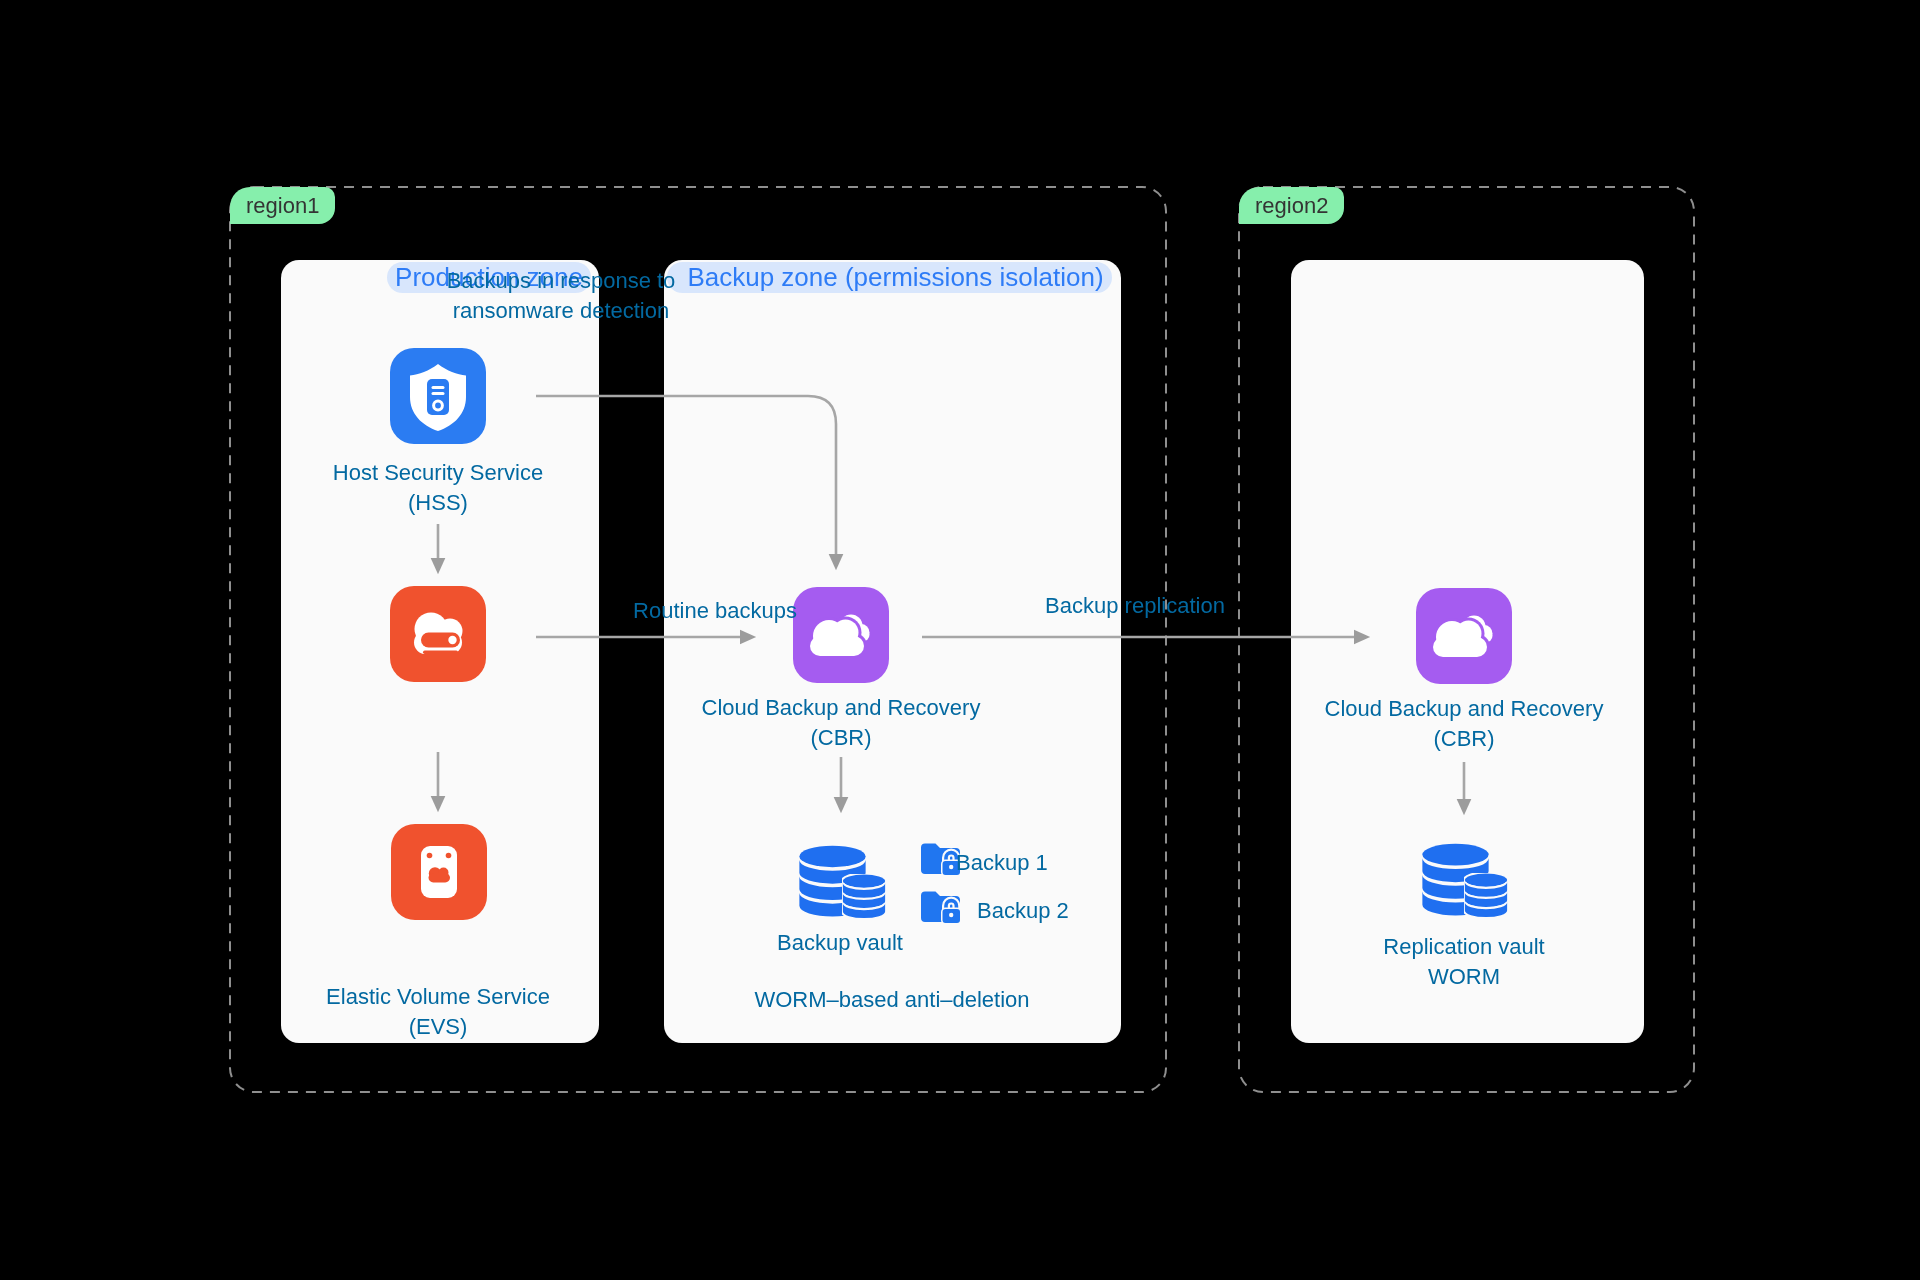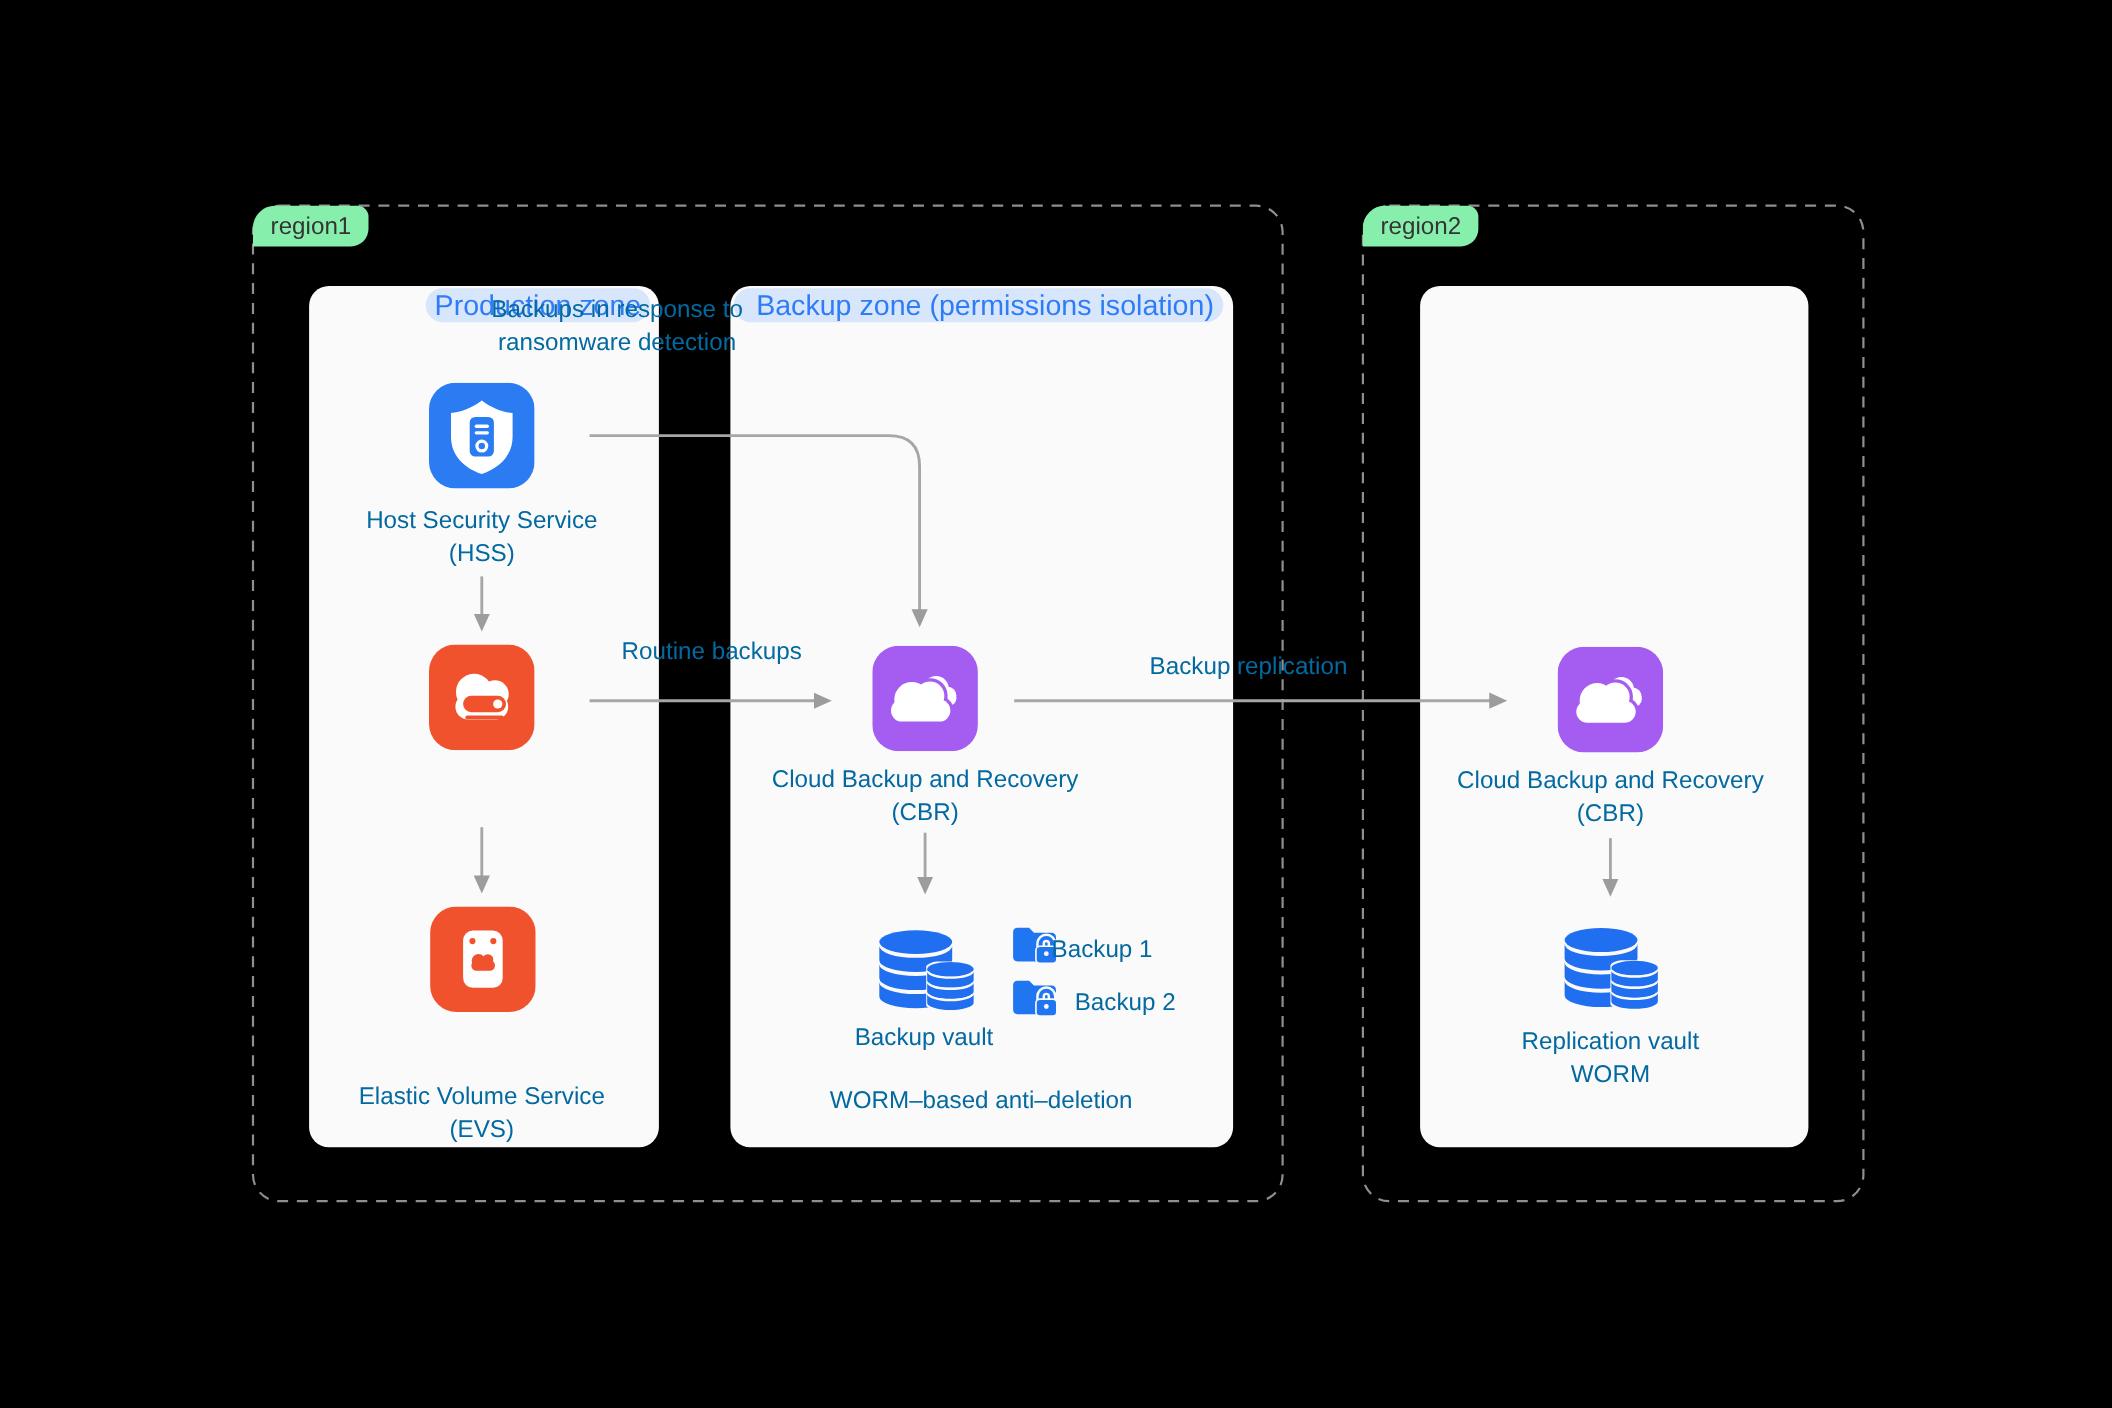--- a/index.html
+++ b/index.html
@@ -170,21 +170,21 @@
   </svg>
   <div class="label" style="left:1314px;top:932px;">
     <span class="line">Replication vault</span>
     <span class="line">WORM</span>
   </div>
 
   <div class="label" style="left:411px;top:266px;">
     <span class="line">Backups in response to</span>
     <span class="line">ransomware detection</span>
   </div>
-  <div class="label" style="left:497px;top:577px;">Routine backups</div>
+  <div class="label" style="left:497px;top:596px;text-align:right;">Routine backups</div>
   <div class="label" style="left:985px;top:591px;">Backup replication</div>
 
   <svg class="layer arrows-layer" viewBox="0 0 1920 1280">
     <defs>
       <marker id="ah" viewBox="0 0 12 12" markerWidth="17" markerHeight="17" refX="1.5" refY="6" orient="auto" markerUnits="userSpaceOnUse">
         <path d="M0,0.8 L11.5,6 L0,11.2 Z" fill="#9c9c9c"></path>
       </marker>
     </defs>
     <path d="M438,524 V560" stroke="#a6a6a6" stroke-width="2.6" fill="none" marker-end="url(#ah)"></path>
     <path d="M438,752 V798" stroke="#a6a6a6" stroke-width="2.6" fill="none" marker-end="url(#ah)"></path>

